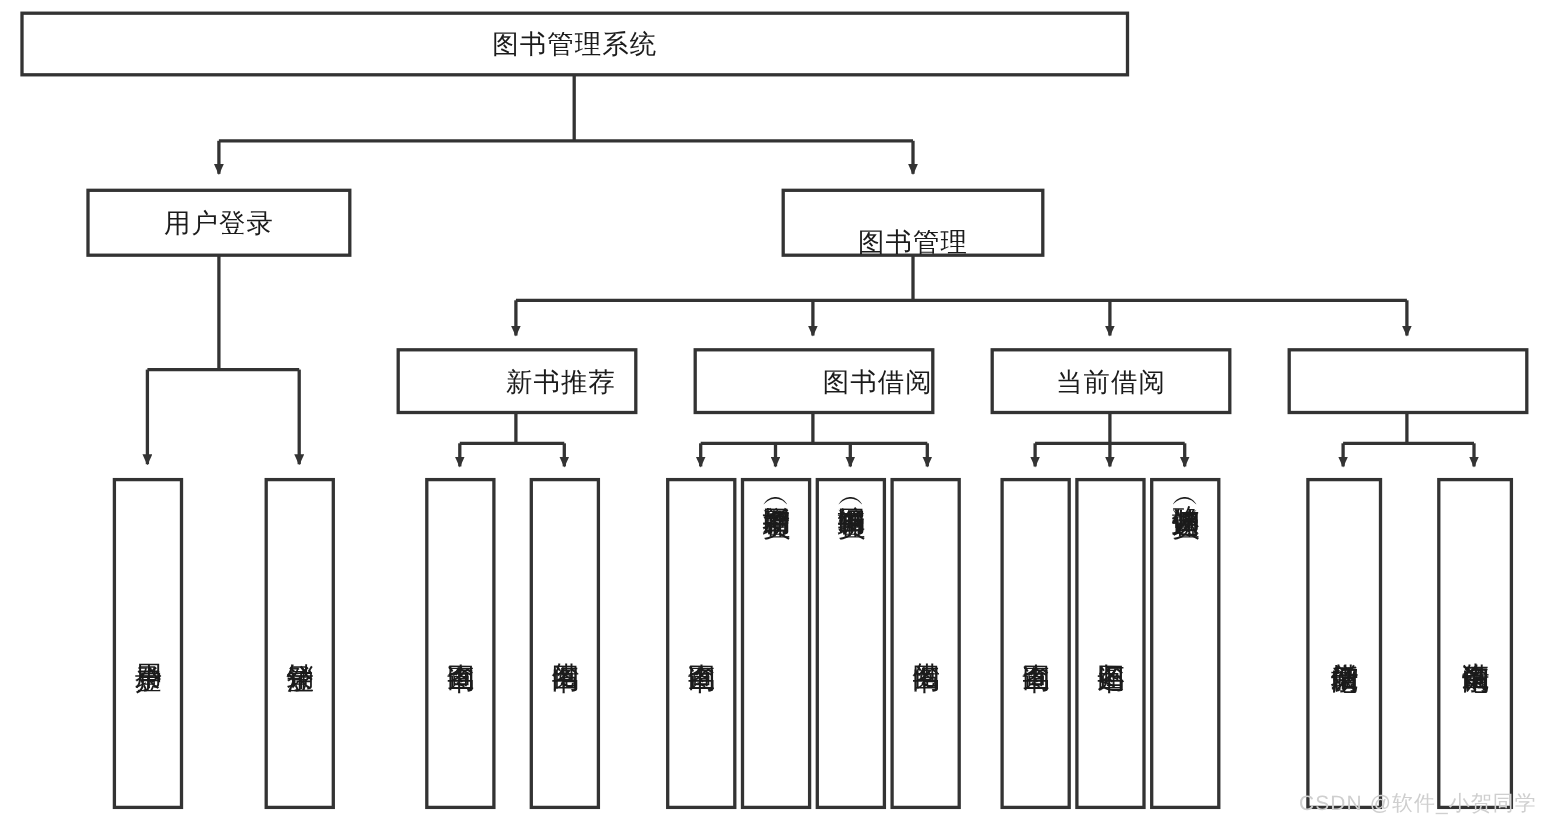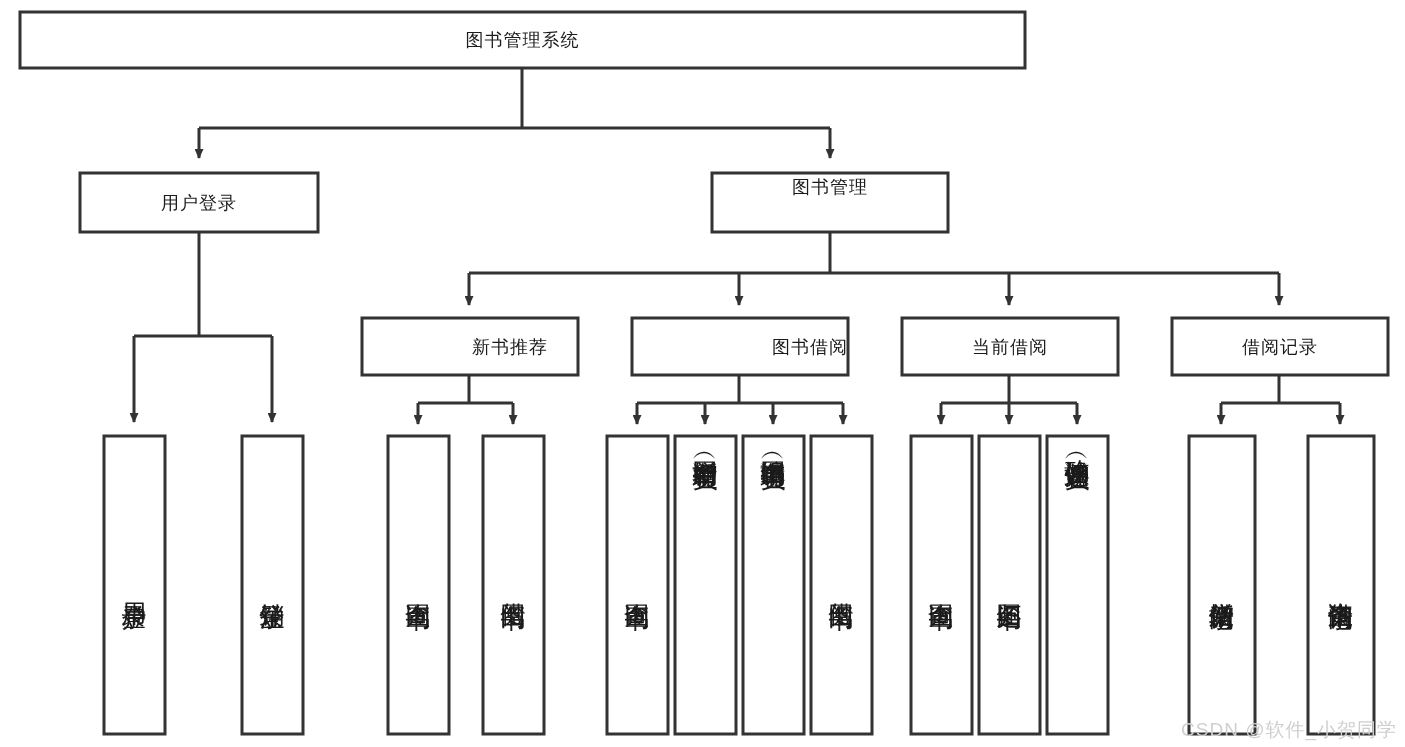--- a/index.html
+++ b/index.html
@@ -31,21 +31,21 @@
     font-family:"Liberation Sans","DejaVu Sans",sans-serif;
   }
   .hlabel-holder{
     position:absolute;
     display:flex;
     align-items:center;
     justify-content:center;
     pointer-events:none;
   }
   .hlabel-text{
-    font-size:18px;
+    font-size:24px;
     color:#1b1b1b;
     white-space:nowrap;
     letter-spacing:1px;
     font-family:"Liberation Sans","DejaVu Sans",sans-serif;
   }
   .wm-holder{
     position:absolute;
     right:8px;bottom:4px;
     color:#cfcfcf;
     font-size:19px;
@@ -149,36 +149,33 @@
     <rect class="node-box" x="1308" y="436" width="66" height="298"></rect>
   </svg>
 
   <div class="hlabel-holder" style="left:20px;top:12px;width:1005px;height:56px;">
     <span class="hlabel-text">图书管理系统</span>
   </div>
 
   <div class="hlabel-holder" style="left:80px;top:173px;width:238px;height:59px;">
     <span class="hlabel-text">用户登录</span>
   </div>
-  <div class="hlabel-holder" style="left:712px;top:157px;width:236px;height:59px;">
+  <div class="hlabel-holder" style="left:712px;top:190px;width:236px;height:59px;">
     <span class="hlabel-text">图书管理</span>
   </div>
 
   <div class="hlabel-holder" style="left:362px;top:318px;width:216px;height:57px;padding-left:40px;">
     <span class="hlabel-text">新书推荐</span>
   </div>
   <div class="hlabel-holder" style="left:632px;top:318px;width:216px;height:57px;justify-content:flex-end;">
     <span class="hlabel-text">图书借阅</span>
   </div>
   <div class="hlabel-holder" style="left:902px;top:318px;width:216px;height:57px;">
     <span class="hlabel-text">当前借阅</span>
   </div>
-  <div class="hlabel-holder" style="left:1172px;top:318px;width:216px;height:57px;">
-    <span class="hlabel-text">借阅记录</span>
-  </div>
 
   <div class="vlabel-holder" style="left:104px;top:436px;width:61px;height:298px;">
     <span class="vlabel-text">用户登录</span>
   </div>
   <div class="vlabel-holder" style="left:242px;top:436px;width:61px;height:298px;">
     <span class="vlabel-text">注销登录</span>
   </div>
 
   <div class="vlabel-holder" style="left:388px;top:436px;width:61px;height:298px;">
     <span class="vlabel-text">查询图书</span>

